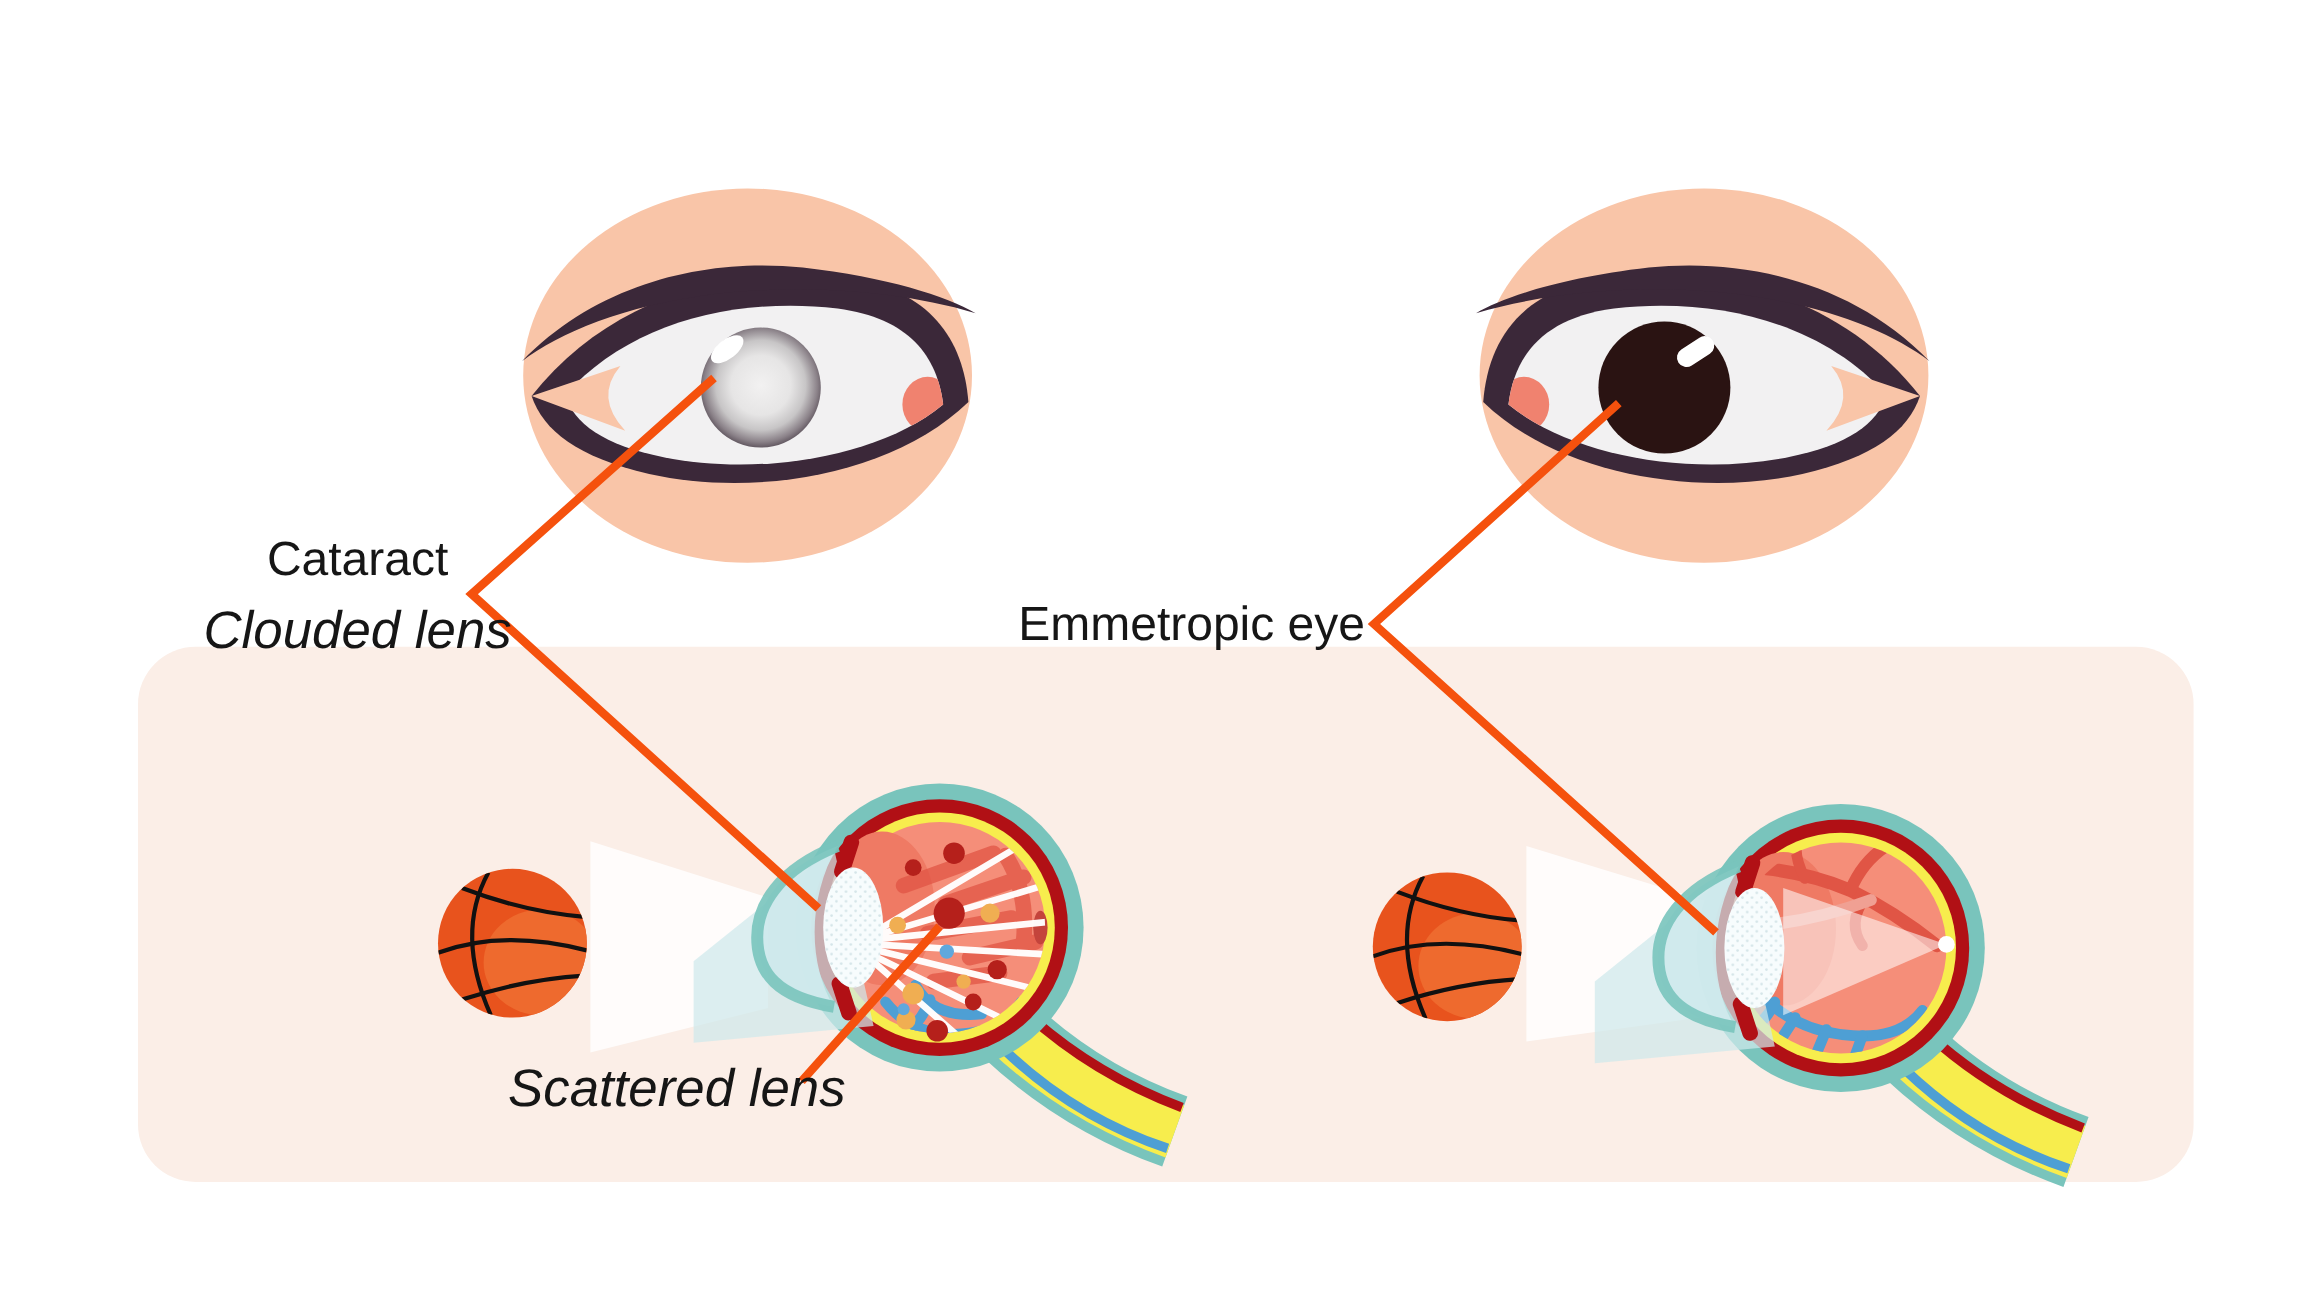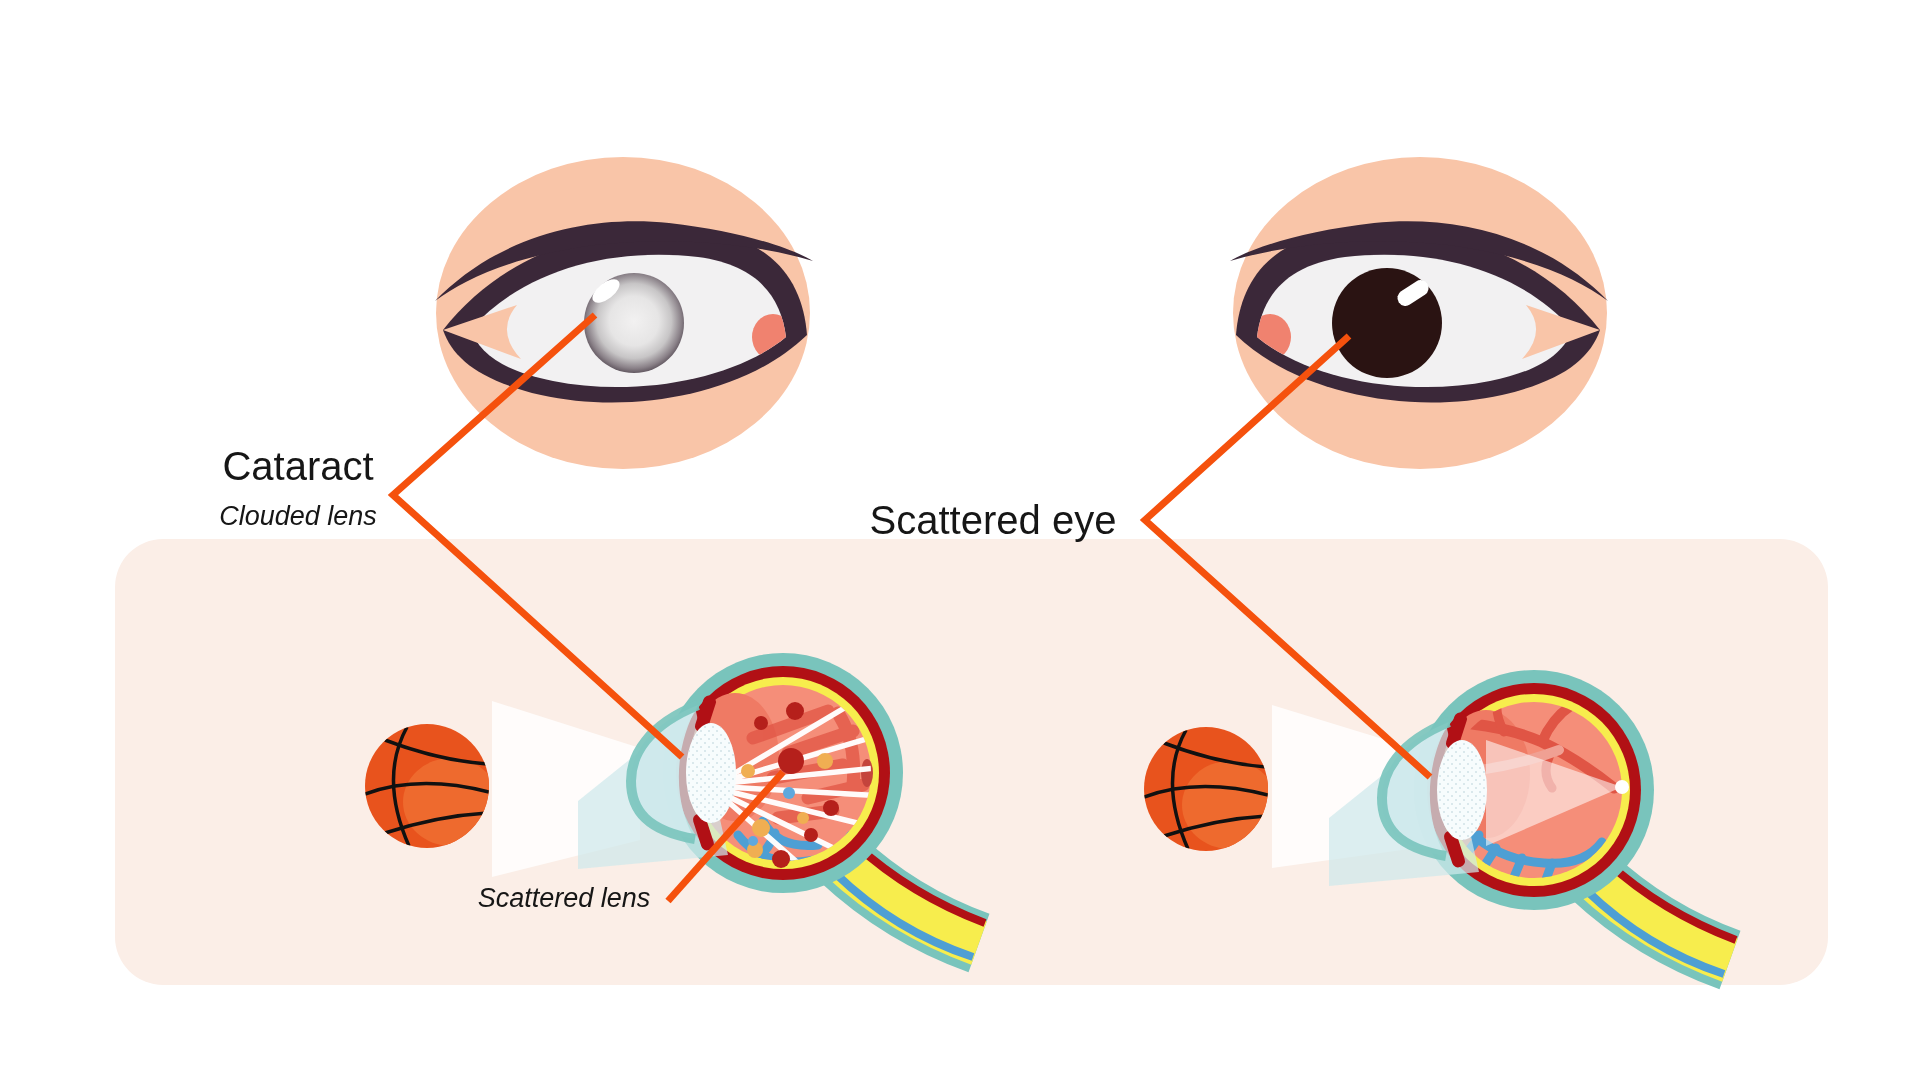--- a/index.html
+++ b/index.html
@@ -1,21 +1,21 @@
 <!DOCTYPE html>
 <html style="--skin: #F9C5A8; --lid: #3B2839; --sclera: #F2F1F2; --caruncle: #F0826F; --pupil: #2A1312; --orange: #F5510D; --panel: #FBEEE7; --ball: #E8531D; --ball_hi: #EE6A2E; --seam: #111111; --teal: #79C4BC; --deepred: #B11015; --yellow: #F7ED4D; --salmon: #F58E79; --salmondark: #EF7A64; --vessel_red: #E05545; --vessel_pale: #F0A093; --vessel_blue: #4E9FD4; --cornea: #CFE9EC; --lenswhite: #F7FCFD; --particle_red: #B5201B; --particle_yellow: #F0AE52; --particle_blue: #5FA8DD; --fovea: #C4443C;"><head>
 <meta charset="utf-8">
 <style>
   html,body{margin:0;padding:0;background:#ffffff;}
   .stage{position:relative;width:1920px;height:1080px;background:#ffffff;overflow:hidden;
          font-family:Liberation Sans, sans-serif;}
   .stage svg{position:absolute;left:0;top:0;}
   .lbl{position:absolute;color:#161616;line-height:1.1;white-space:nowrap;}
   .lbl-title{font-size:40px;font-weight:400;}
-  .lbl-sub{font-size:27px;font-style:italic;}
+  .lbl-sub{font-size:44px;font-style:italic;}
   .center{text-align:center;}
 </style>
 </head>
 <body>
 
 <div class="stage">
 
 <svg width="1920" height="1080" viewBox="0 0 1920 1080">
   <defs>
     <radialGradient id="cloudGrad" cx="50%" cy="48%" r="55%">
@@ -218,16 +218,16 @@
 
   <g stroke="var(--orange)" stroke-width="7" fill="none" stroke-linejoin="miter">
     <polyline points="595,315 393,495 682,757"></polyline>
     <line x1="668" y1="901" x2="783" y2="772"></line>
     <polyline points="1349,336 1145,520 1430,777"></polyline>
   </g>
 </svg>
 
 <div class="lbl lbl-title center" style="left:98px;top:444px;width:400px;">Cataract</div>
 <div class="lbl lbl-sub center" style="left:98px;top:502px;width:400px;">Clouded lens</div>
-<div class="lbl lbl-title center" style="left:793px;top:498px;width:400px;">Scattered eye</div>
+<div class="lbl lbl-title center" style="left:793px;top:498px;width:400px;">Emmetropic eye</div>
 <div class="lbl lbl-sub center" style="left:414px;top:884px;width:300px;">Scattered lens</div>
 
 </div>
 
 </body></html>

